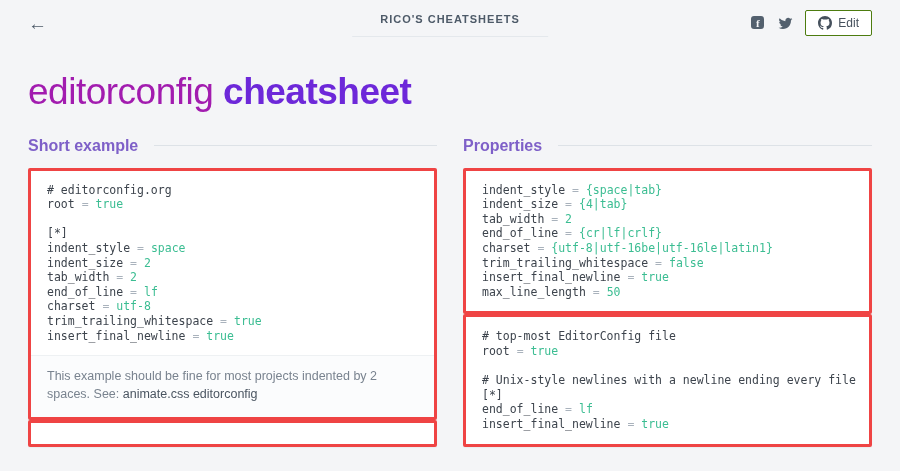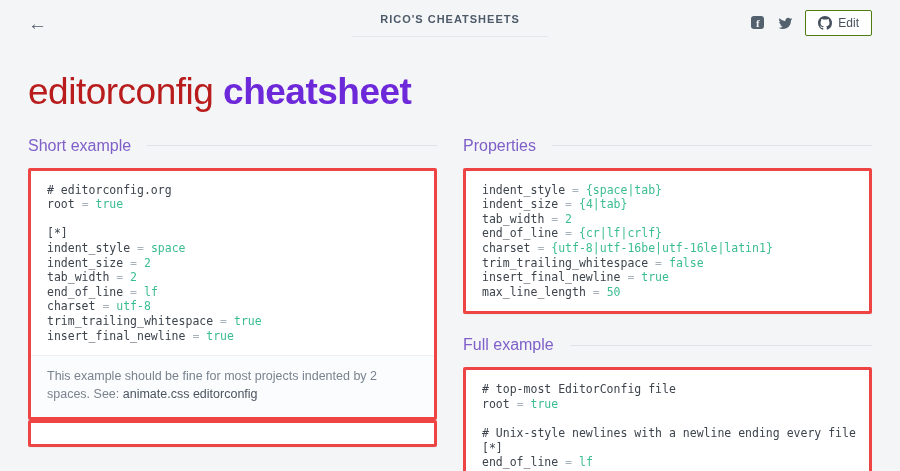--- a/index.html
+++ b/index.html
@@ -66,38 +66,38 @@
   }
 
   
   .page-title {
     padding: 26px 28px 0 28px;
     font-size: 37px;
     font-weight: 300;
     letter-spacing: -0.5px;
     line-height: 1.1;
   }
-  .page-title .t-main { color: #b91c1c; }
+  .page-title .t-main { color: #a21caf; }
   .page-title .t-sub  { color: #6d28d9; font-weight: bold; }
 
   
   .cols {
     display: flex;
     gap: 26px;
     padding: 0 28px;
     margin-top: 24px;
     align-items: flex-start;
   }
   .col { flex: 1; min-width: 0; }
 
   h2.sec-head {
     display: flex;
     align-items: center;
     font-size: 16px;
-    font-weight: 400;
+    font-weight: 700;
     color: #7e60c8;
     margin: 22px 0 13px 0;
     white-space: nowrap;
   }
   h2.sec-head:first-child { margin-top: 0; }
   h2.sec-head .rule {
     flex: 1;
     height: 0;
     border-top: 1px solid #dde2e7;
     margin-left: 16px;
@@ -223,24 +223,20 @@
       <pre class="code"><span class="tok-k">indent_style</span><span class="tok-o"> = </span><span class="tok-v">{space|tab}</span>
 <span class="tok-k">indent_size</span><span class="tok-o"> = </span><span class="tok-v">{4|tab}</span>
 <span class="tok-k">tab_width</span><span class="tok-o"> = </span><span class="tok-v">2</span>
 <span class="tok-k">end_of_line</span><span class="tok-o"> = </span><span class="tok-v">{cr|lf|crlf}</span>
 <span class="tok-k">charset</span><span class="tok-o"> = </span><span class="tok-v">{utf-8|utf-16be|utf-16le|latin1}</span>
 <span class="tok-k">trim_trailing_whitespace</span><span class="tok-o"> = </span><span class="tok-v">false</span>
 <span class="tok-k">insert_final_newline</span><span class="tok-o"> = </span><span class="tok-v">true</span>
 <span class="tok-k">max_line_length</span><span class="tok-o"> = </span><span class="tok-v">50</span></pre>
     </div>
 
-    <h2 class="sec-head">
-      <span>Full example</span>
-      <span class="rule"></span>
-    </h2>
     <div class="card">
       <pre class="code"><span class="tok-cm"># top-most EditorConfig file</span>
 <span class="tok-k">root</span><span class="tok-o"> = </span><span class="tok-v">true</span>
 
 <span class="tok-cm"># Unix-style newlines with a newline ending every file</span>
 <span class="tok-p">[*]</span>
 <span class="tok-k">end_of_line</span><span class="tok-o"> = </span><span class="tok-v">lf</span>
 <span class="tok-k">insert_final_newline</span><span class="tok-o"> = </span><span class="tok-v">true</span></pre>
     </div>
   </div>

